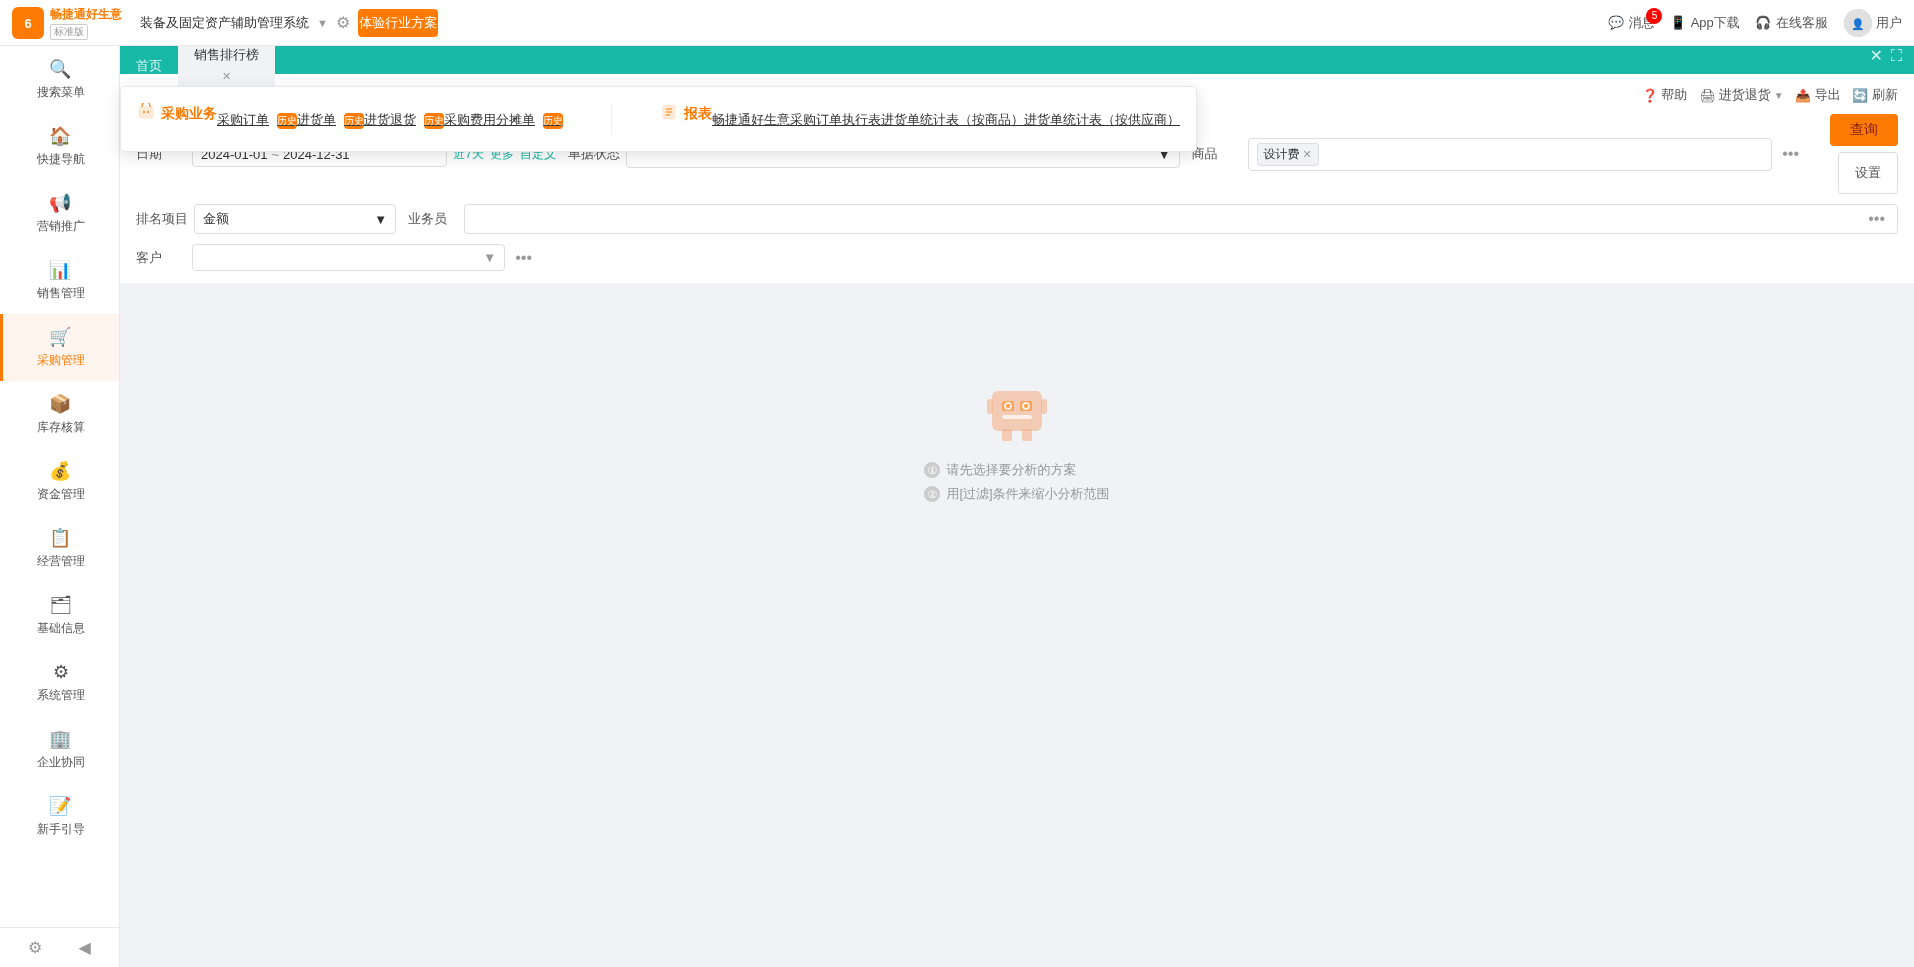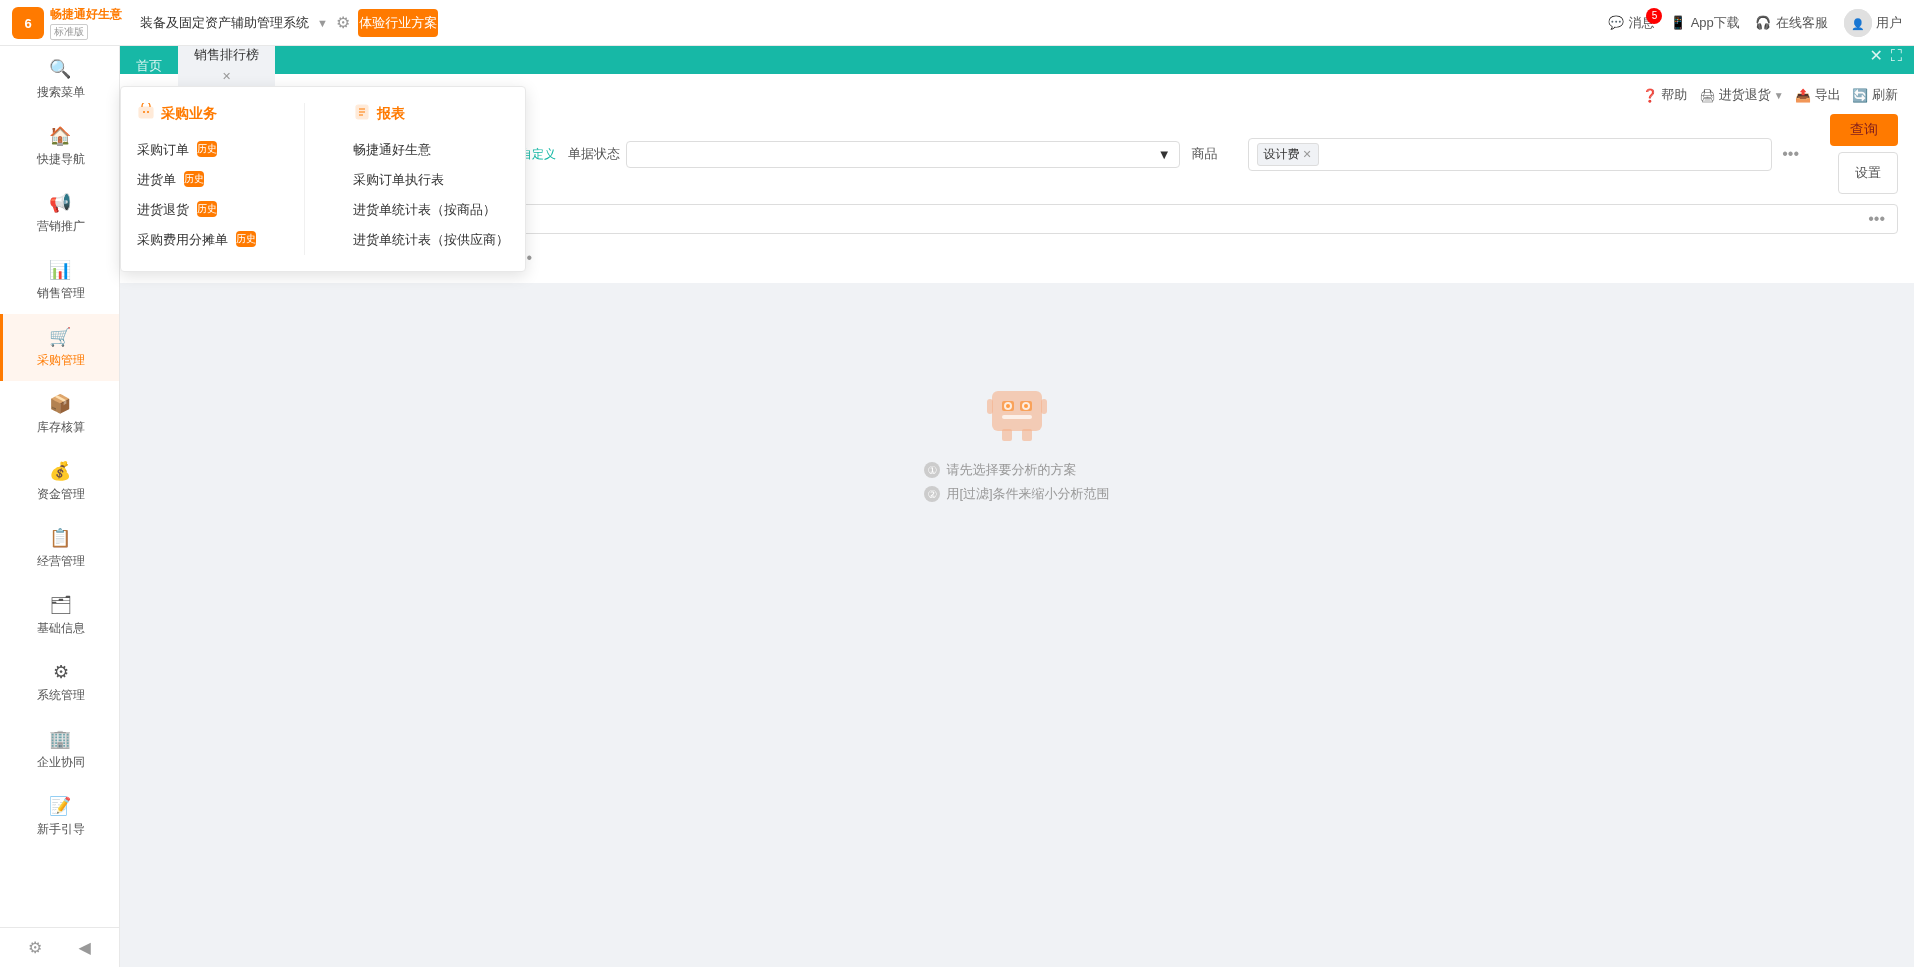--- a/index.html
+++ b/index.html
@@ -364,43 +364,43 @@
       border-radius: 4px;
       box-shadow: 0 4px 16px rgba(0,0,0,0.12);
       z-index: 200;
       display: flex;
       padding: 16px;
       gap: 40px;
       min-width: 340px;
     }
     .menu-section {
       display: flex;
-      flex-direction: column;
       gap: 0;
     }
     .menu-section-title {
       font-size: 14px;
       color: #ff7a00;
       font-weight: bold;
       margin-bottom: 10px;
       display: flex;
       align-items: center;
       gap: 6px;
     }
     .menu-section-title .title-icon {
       font-size: 16px;
     }
     .menu-section-item {
       display: flex;
-      align-items: flex-start;
+      align-items: flex-end;
       gap: 8px;
       padding: 6px 0;
       cursor: pointer;
       color: #333;
       font-size: 13px;
+      text-decoration: underline;
     }
     .history-badge {
       background: #ff7a00;
       color: #fff;
       font-size: 10px;
       padding: 1px 0;
       border-radius: 4px;
     }
     .menu-divider-v {
       width: 1px;

